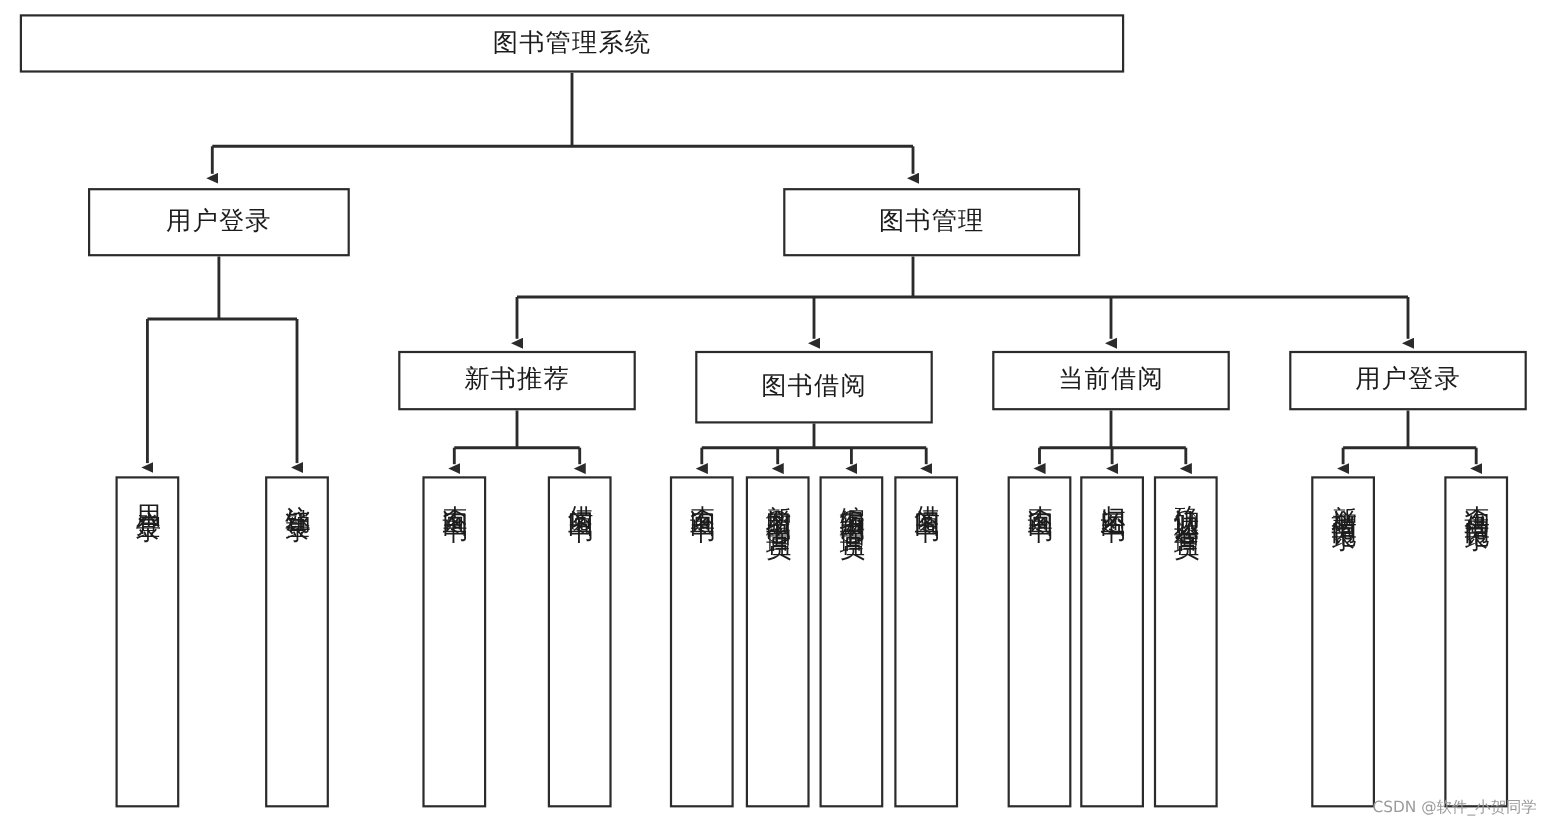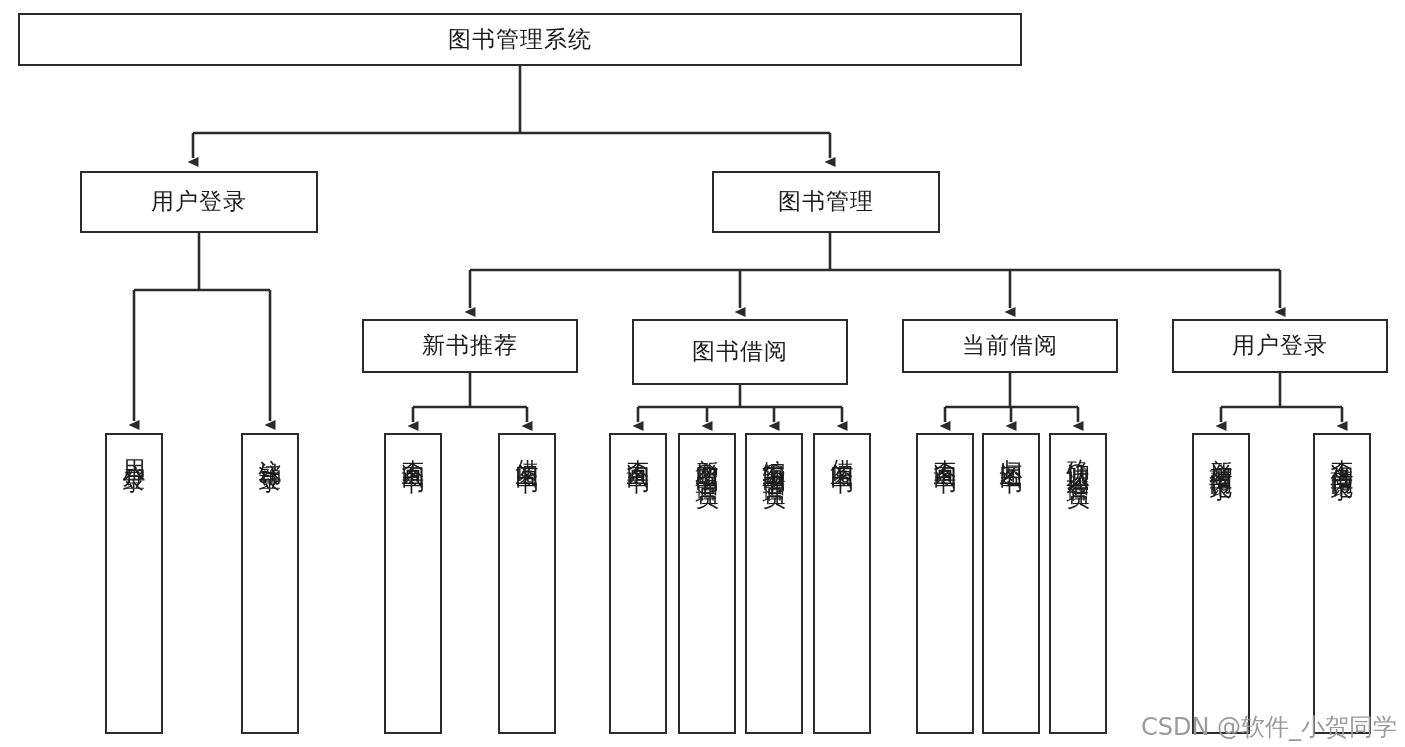--- a/index.html
+++ b/index.html
@@ -58,21 +58,21 @@
     display: block;
     white-space: nowrap;
   }
   .node-root {
     font-size: 24px;
   }
   #watermark {
     position: absolute;
     right: 8px;
     bottom: 4px;
-    font-size: 24px;
+    font-size: 14px;
     color: #9a9a9a;
     z-index: 5;
     white-space: nowrap;
     font-family: "DejaVu Sans", "Liberation Sans", sans-serif;
   }
 </style>
 </head>
 <body>
 
 <div id="canvas">
@@ -130,21 +130,21 @@
   </svg>
 
   <div class="node horiz node-root" style="left:18px; top:13px; width:1004px; height:53px;">
     <span class="label">图书管理系统</span>
   </div>
 
   <div class="node horiz" style="left:80px; top:171px; width:238px; height:62px;">
     <span class="label">用户登录</span>
   </div>
 
-  <div class="node horiz" style="left:712px; top:171px; width:228px; height:62px;">
+  <div class="node horiz" style="left:712px; top:171px; width:270px; height:62px;">
     <span class="label">图书管理</span>
   </div>
 
   <div class="node horiz" style="left:362px; top:319px; width:216px; height:54px;">
     <span class="label">新书推荐</span>
   </div>
 
   <div class="node horiz" style="left:632px; top:319px; width:216px; height:66px;">
     <span class="label">图书借阅</span>
   </div>

